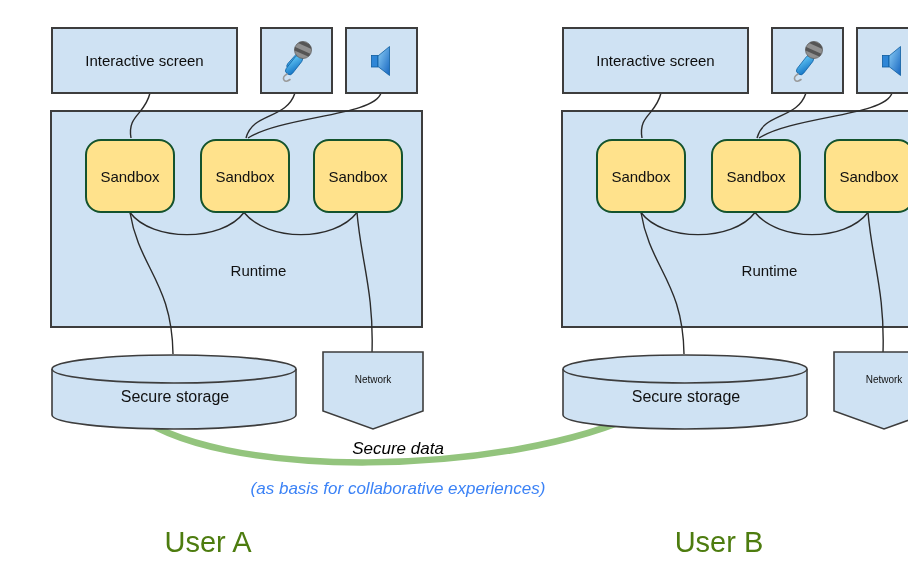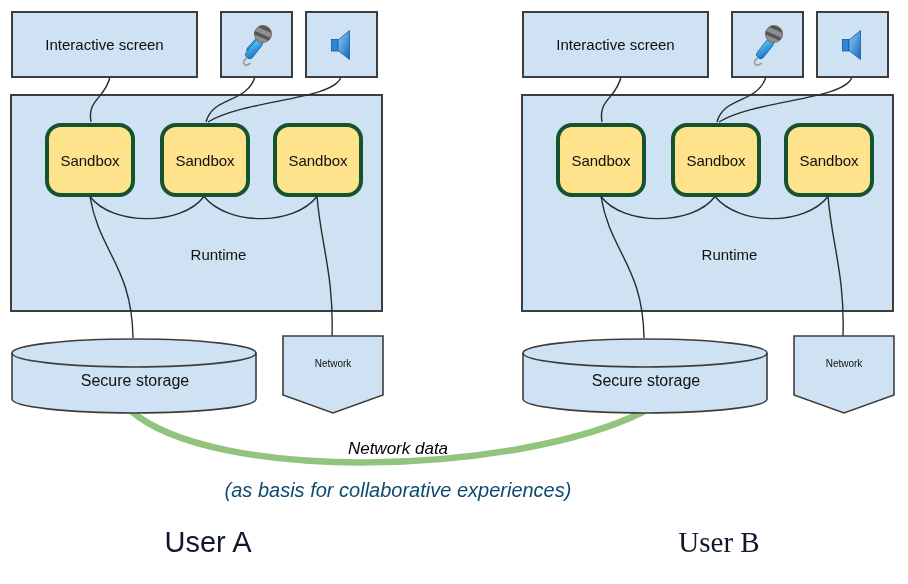--- a/index.html
+++ b/index.html
@@ -1,37 +1,37 @@
 <!DOCTYPE html>
 <html><head>
 <meta charset="utf-8">
 <style>
   html,body{margin:0;padding:0;}
   body{
     width:908px;height:584px;position:relative;background:#ffffff;
     font-family:"Liberation Sans", sans-serif;color:#111;overflow:hidden;
   }
   .layer{position:absolute;left:0;top:0;}
-  .group{position:absolute;top:0;width:397px;height:430px;}
+  .group{position:absolute;top:16px;width:397px;height:430px;margin-left:40px;}
   .group.b{left:511px;} .group.a{left:0;}
   .box{
     position:absolute;background:#cfe2f3;border:2px solid #3d3d3d;
     display:flex;align-items:center;justify-content:center;
     box-sizing:border-box;font-size:15px;color:#0d0d0d;z-index:3;
   }
   .interactive{left:11px;top:11px;width:187px;height:67px;}
   .micbox{left:220px;top:11px;width:73px;height:67px;}
   .spkbox{left:305px;top:11px;width:73px;height:67px;}
   .runtime{
     left:10px;top:94px;width:373px;height:218px;z-index:1;
     align-items:flex-start;justify-content:center;
   }
   .sandbox{
     position:absolute;top:123px;width:90px;height:74px;background:#ffe28c;
-    border:4px solid #14532d;border-radius:16px;display:flex;align-items:center;
+    border:2px solid #14532d;border-radius:16px;display:flex;align-items:center;
     justify-content:center;box-sizing:border-box;font-size:15px;z-index:3;
   }
   .sb1{left:45px;} .sb2{left:160px;} .sb3{left:273px;}
   .runtime-label{
     position:absolute;left:10px;top:246px;width:417px;text-align:center;
     font-size:15px;z-index:4;
   }
   .connectors{position:absolute;left:0;top:0;z-index:2;pointer-events:none;}
   .shape-svg{position:absolute;z-index:2;}
   .cyl-svg{left:10px;top:336px;}
@@ -44,27 +44,27 @@
     position:absolute;left:282px;top:358px;width:102px;text-align:center;
     font-size:10px;z-index:4;
   }
   .sync-arc{z-index:0;pointer-events:none;}
   .sync-title{
     position:absolute;left:248px;top:439px;width:300px;text-align:center;
     font-style:italic;font-size:17px;color:#000;z-index:5;
   }
   .sync-subtitle{
     position:absolute;left:198px;top:479px;width:400px;text-align:center;
-    font-style:italic;font-size:20px;color:#0c4a6e;z-index:5;
+    font-style:italic;font-size:17px;color:#3b82f6;z-index:5;
   }
   .user-label{
     position:absolute;top:526px;width:200px;text-align:center;
-    font-size:29px;color:#0f172a;z-index:5;
-  }
-  .user-a{left:108px;} .user-b{left:619px;font-family:Liberation Serif, serif;}
+    font-size:29px;color:#4d7c0f;z-index:5;
+  }
+  .user-a{left:108px;} .user-b{left:619px;}
   .icon-svg{display:block;}
 </style>
 </head>
 <body>
 
 <svg class="layer sync-arc" width="908" height="584">
   <path d="M130,410 C212,483 512,476 643,412" stroke="#93c47d" stroke-width="6.5" fill="none" stroke-linecap="round"></path>
 </svg>
 
 <div class="group a">
@@ -215,16 +215,16 @@
     <path d="M2,17 a122,14 0 0 0 244,0" fill="none" stroke="#3d3d3d" stroke-width="1.6"></path>
   </svg>
   <div class="cyl-label">Secure storage</div>
 
   <svg class="shape-svg net-svg" width="102" height="82">
     <polygon points="1,2 101,2 101,61 51,79 1,61" fill="#cfe2f3" stroke="#3d3d3d" stroke-width="1.6"></polygon>
   </svg>
   <div class="net-label">Network</div>
 </div>
 
-<div class="sync-title">Network data</div>
+<div class="sync-title">Secure data</div>
 <div class="sync-subtitle">(as basis for collaborative experiences)</div>
 <div class="user-label user-a">User A</div>
 <div class="user-label user-b">User B</div>
 
 </body></html>

